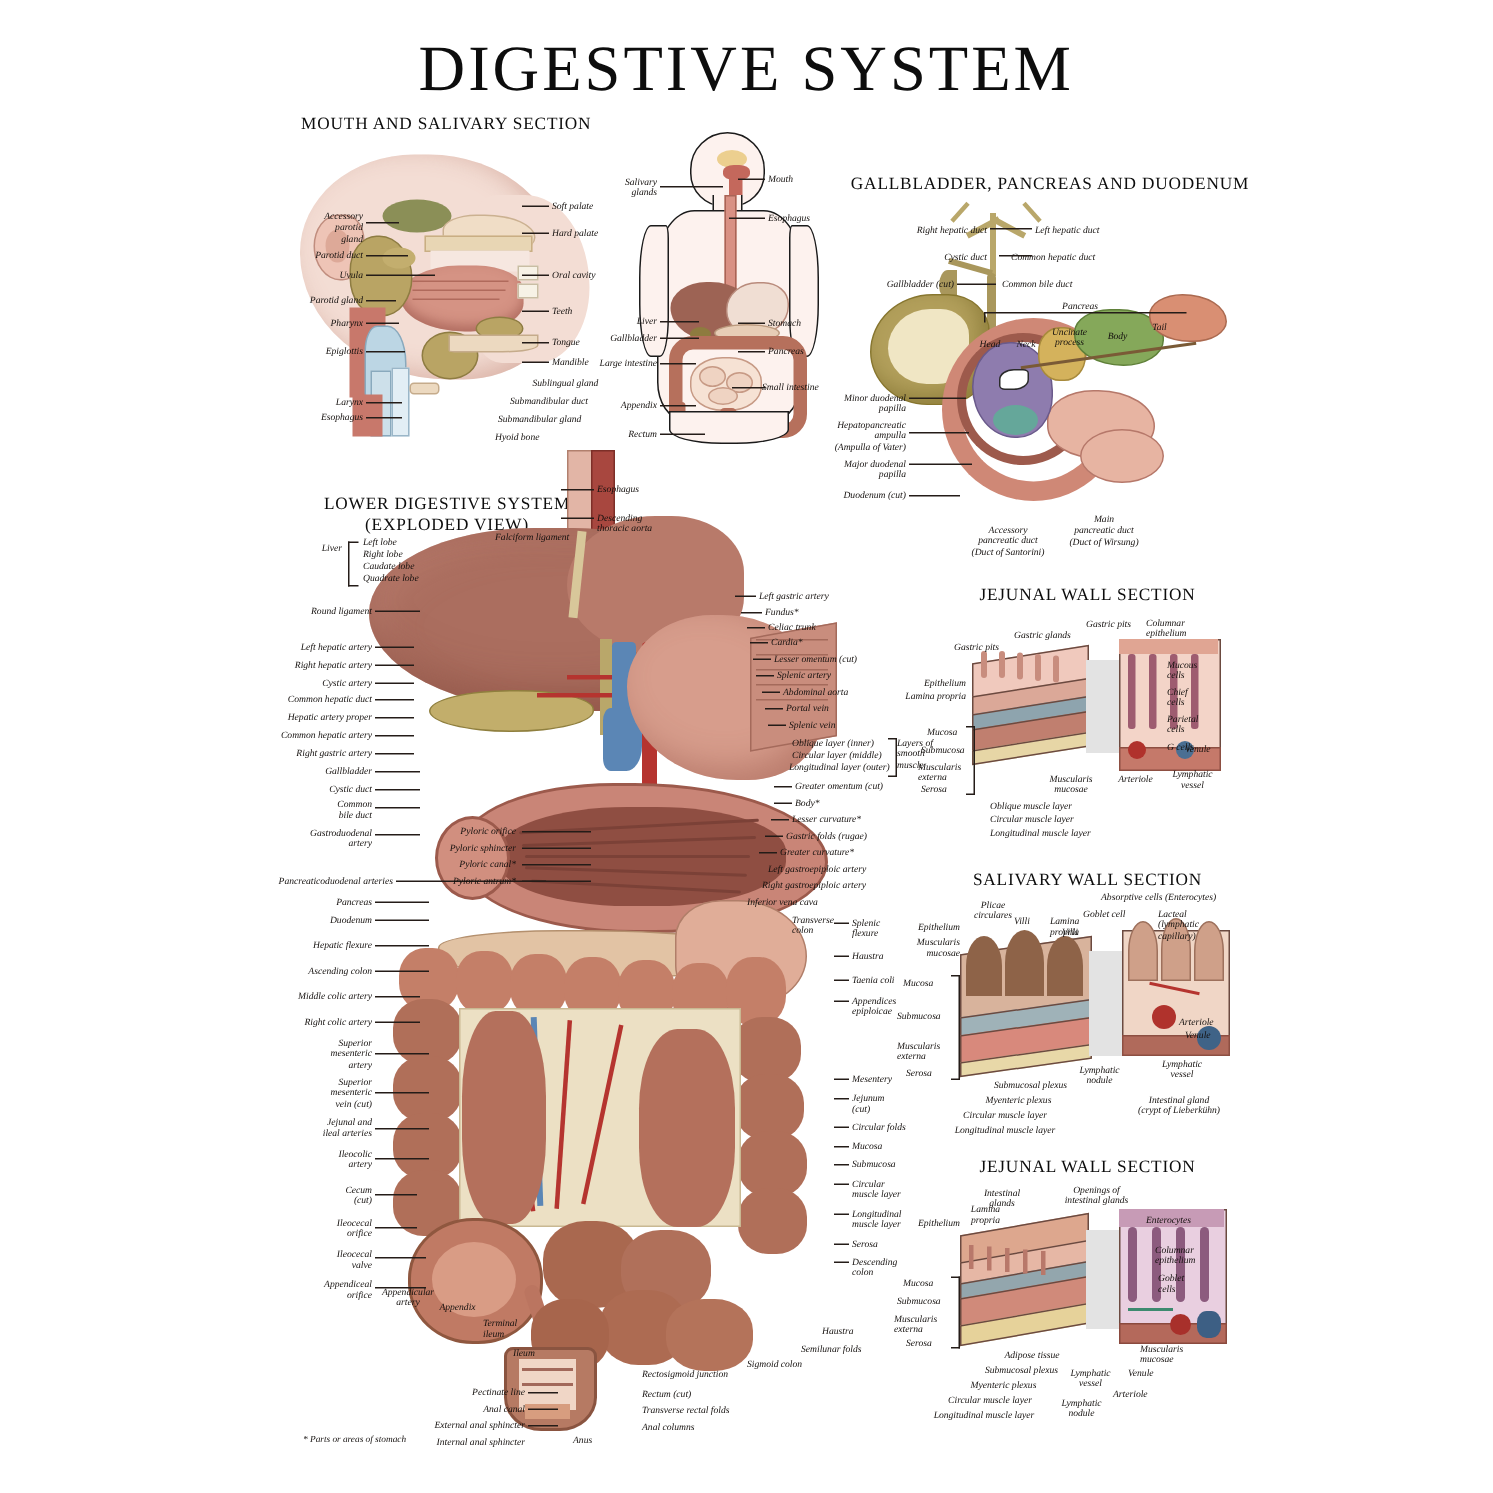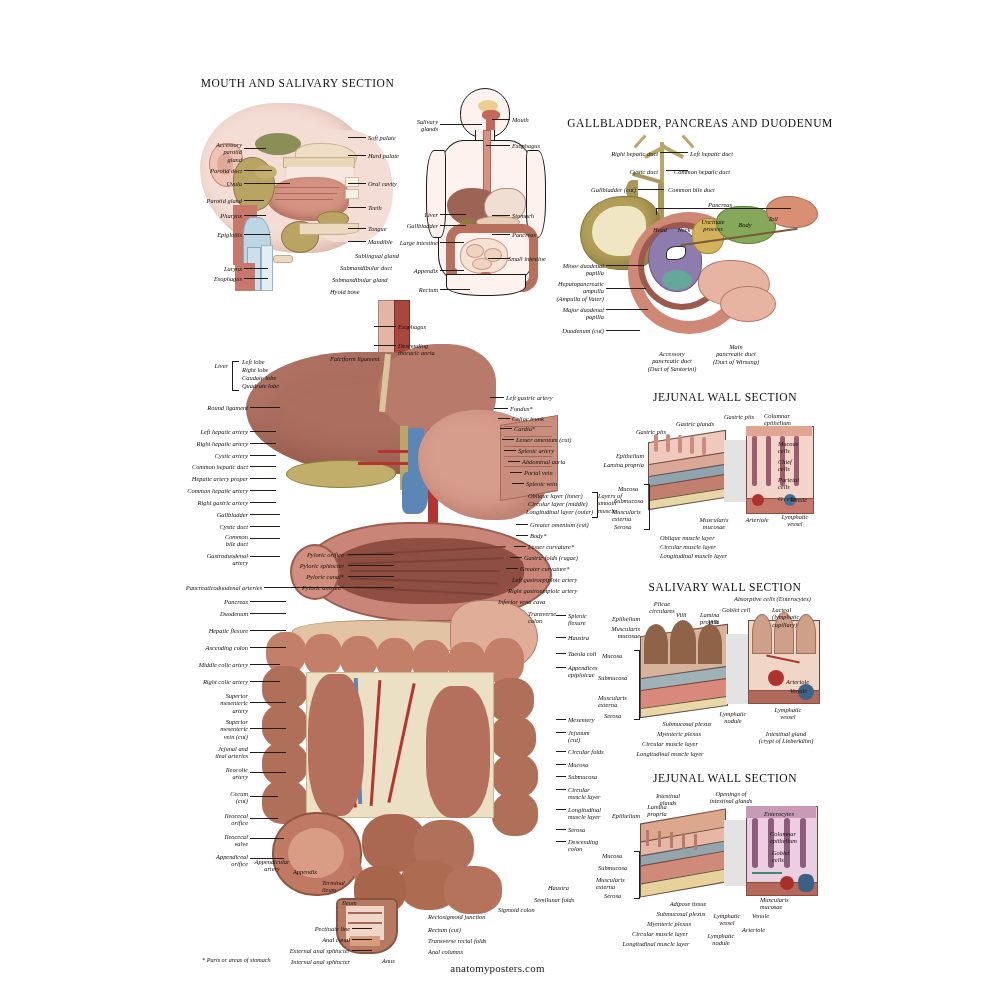--- a/index.html
+++ b/index.html
@@ -84,20 +84,21 @@
   .c-duct2{background:#a9975c;}
   .c-artery{background:#b5342f;}
   .c-vein{background:#5b86b5;}
   .c-skin{background:#f3ddd4;}
 </style>
 </head>
 <body>
 
 <div id="poster">
 
+  <div class="poster-title">DIGESTIVE SYSTEM</div>
 
   <div class="panel-title" style="left:190px;top:77px;width:215px;">MOUTH AND SALIVARY SECTION</div>
 
   <div class="art" style="left:195px;top:95px;width:205px;height:200px;">
 
     <div class="blob c-skin" style="left:5px;top:8px;width:175px;height:150px;border-radius:46% 54% 40% 60%;box-shadow:inset -8px -4px 16px rgba(190,130,115,.45);"></div>
     <div class="blob c-skin" style="left:120px;top:35px;width:78px;height:112px;border-radius:20% 55% 45% 25%;"></div>
 
     <div class="blob" style="left:14px;top:48px;width:32px;height:42px;border-radius:50% 40% 45% 55%;background:#eec4b6;border:1px solid #c08d7e;"></div>
     <div class="blob" style="left:22px;top:58px;width:16px;height:22px;border-radius:50%;background:#dda998;"></div>
@@ -313,20 +314,22 @@
 (Duct of Santorini)</div>
   <div class="lbl c" style="left:700px;top:343px;width:72px;">Main
 pancreatic duct
 (Duct of Wirsung)</div>
 
   <div class="ld" style="left:606px;top:265px;width:38px;"></div>
   <div class="ld" style="left:606px;top:288px;width:40px;"></div>
   <div class="ld" style="left:606px;top:309px;width:42px;"></div>
   <div class="ld" style="left:606px;top:330px;width:34px;"></div>
 
+  <div class="panel-title" style="left:192px;top:330px;width:212px;">LOWER DIGESTIVE SYSTEM
+(EXPLODED VIEW)</div>
 
   <div class="art" style="left:250px;top:300px;width:330px;height:650px;">
 
     <div class="art" style="left:128px;top:0px;width:16px;height:58px;background:#e2b5a6;border:1px solid #b1806e;"></div>
     <div class="art" style="left:144px;top:0px;width:14px;height:58px;background:#a8473f;border:1px solid #7d2f28;"></div>
 
     <div class="blob" style="left:-4px;top:52px;width:238px;height:122px;border-radius:52% 48% 40% 60%;background:#ab6e5f;box-shadow:inset -14px -10px 30px rgba(120,62,50,.55), inset 10px 8px 22px rgba(200,140,125,.35);"></div>
     <div class="blob" style="left:128px;top:44px;width:118px;height:92px;border-radius:55% 45% 45% 55%;background:#b87a6a;"></div>
 
     <div class="art" style="left:132px;top:54px;width:6px;height:58px;background:#d8c79a;transform:rotate(6deg);"></div>
@@ -779,15 +782,14 @@
   <div class="lbl c" style="left:706px;top:912px;width:42px;">Lymphatic
 vessel</div>
   <div class="lbl c" style="left:700px;top:932px;width:42px;">Lymphatic
 nodule</div>
   <div class="lbl" style="left:760px;top:896px;width:44px;">Muscularis
 mucosae</div>
   <div class="lbl" style="left:752px;top:912px;width:36px;">Venule</div>
   <div class="lbl" style="left:742px;top:926px;width:40px;">Arteriole</div>
 
   <div class="footnote" style="left:202px;top:956px;">* Parts or areas of stomach</div>
-  <div class="watermark">anatomyposters.com</div>
 
 </div>
 
 </body></html>

